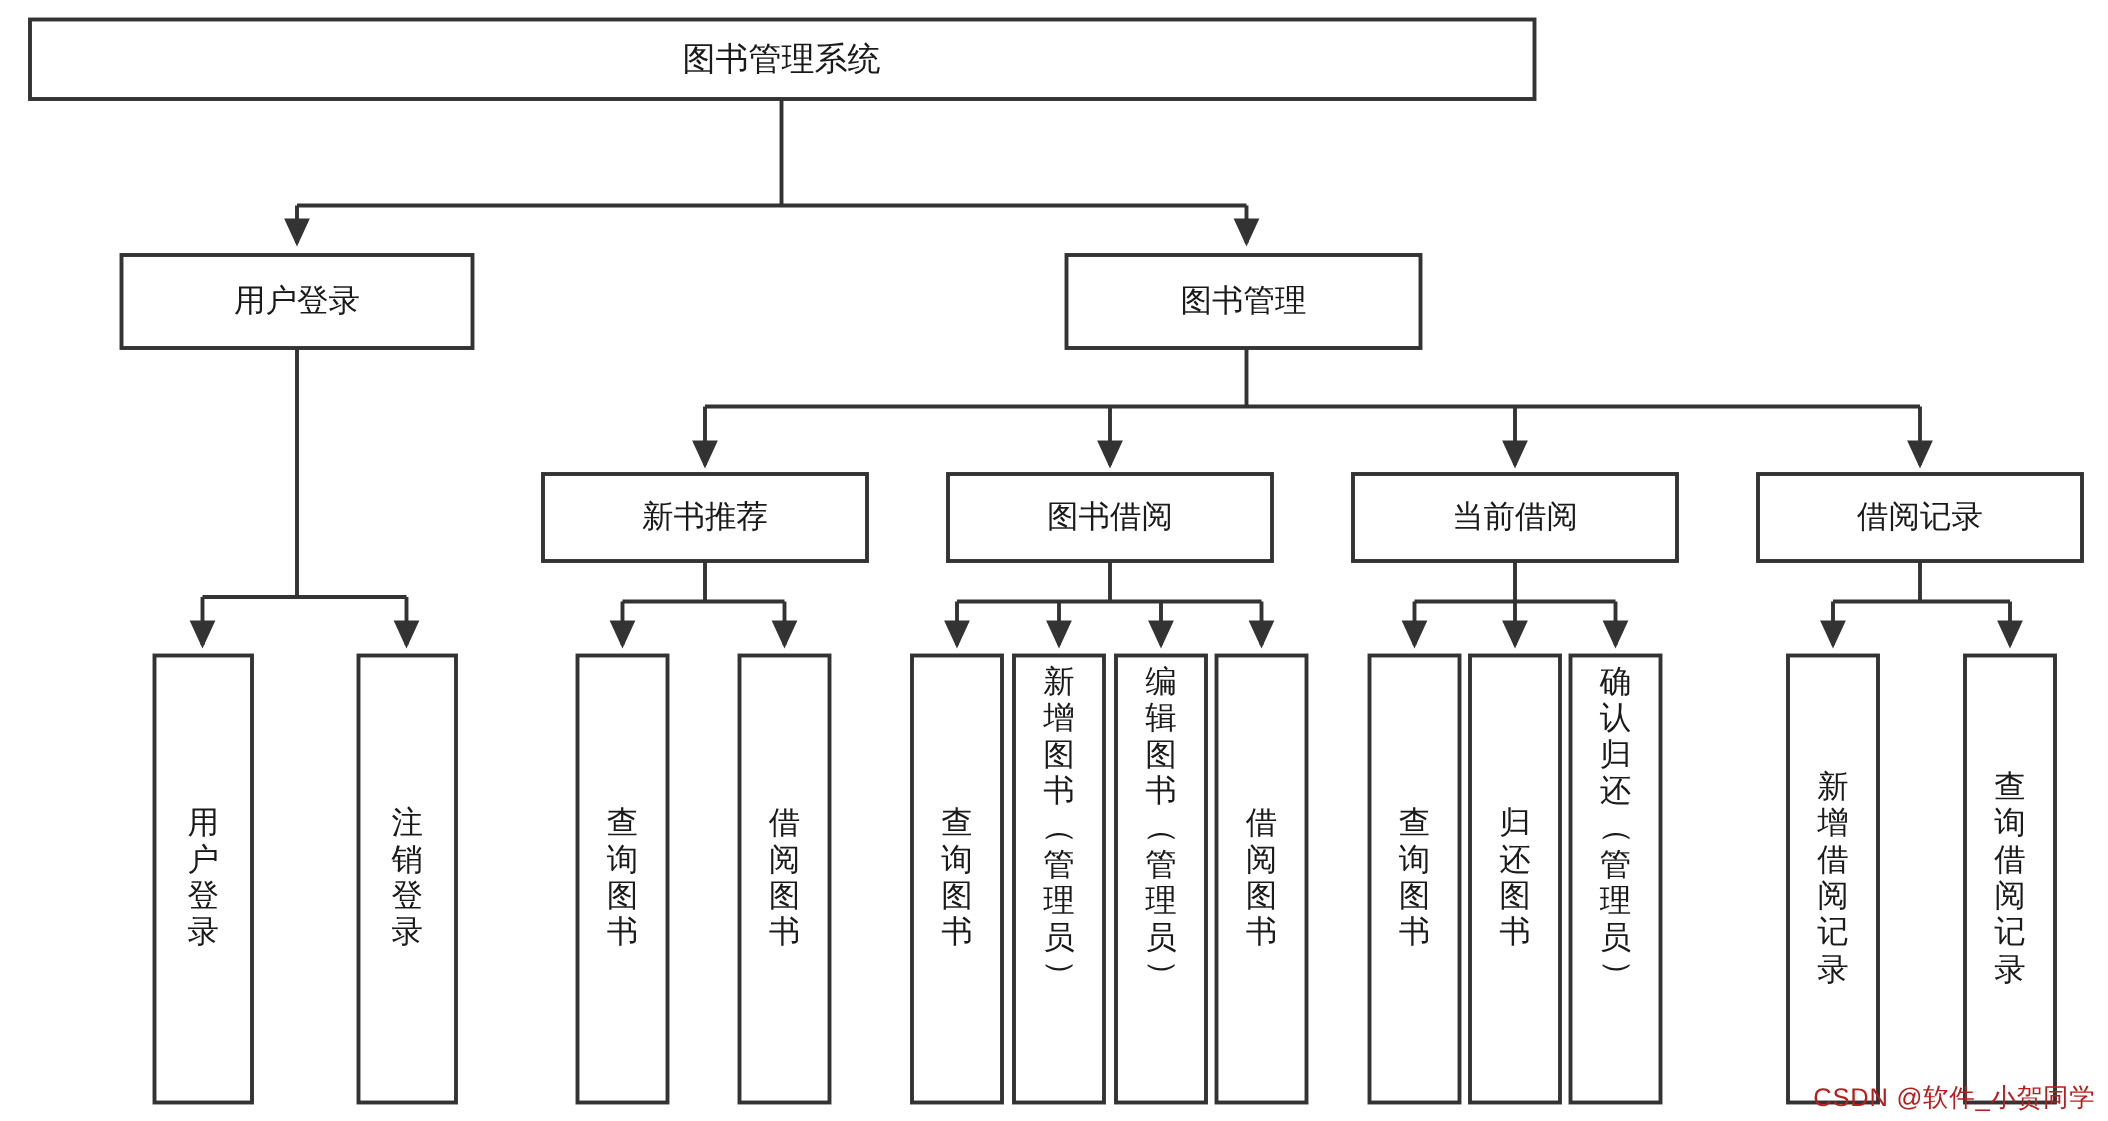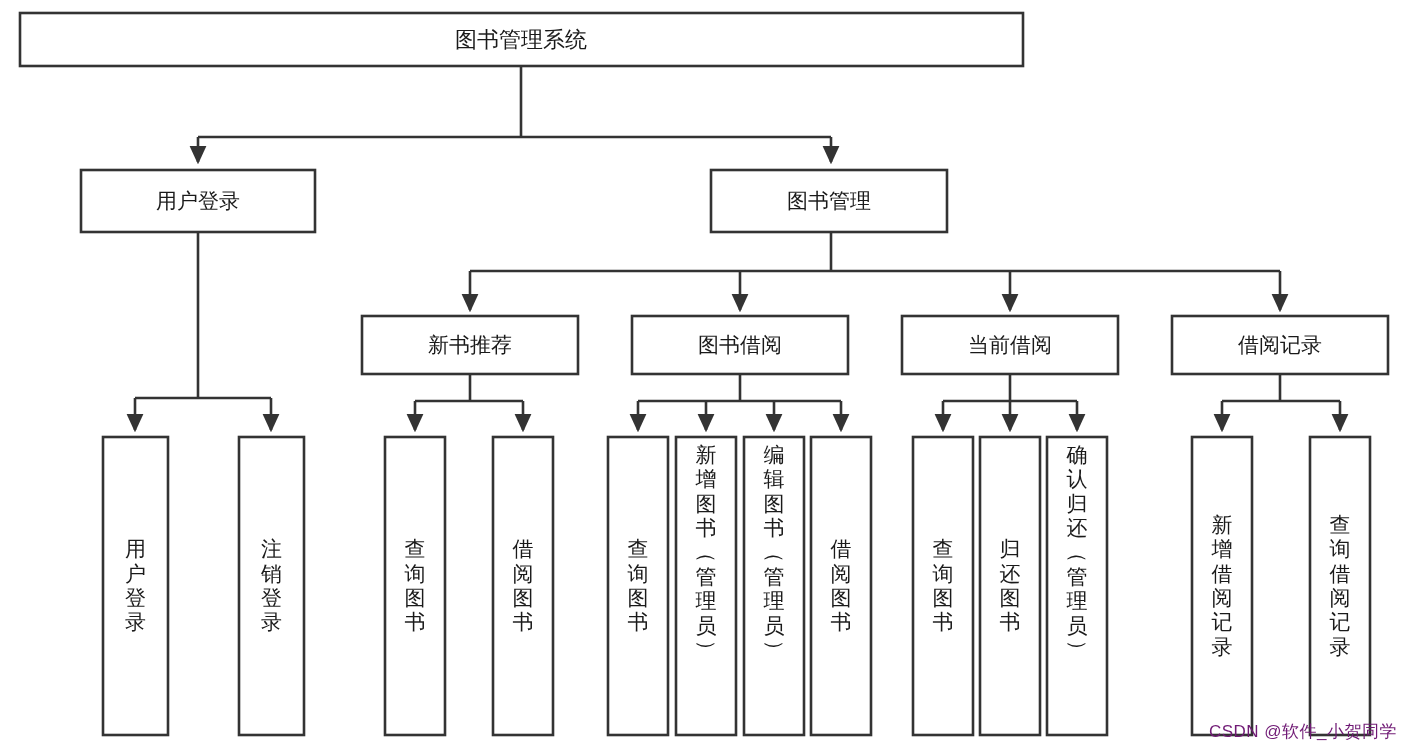--- a/index.html
+++ b/index.html
@@ -70,21 +70,21 @@
   }
   .vlabel.centered {
     justify-content: center;
   }
   .watermark {
     position: absolute;
     right: 8px;
     bottom: 4px;
     font-family: "Liberation Sans", "DejaVu Sans", sans-serif;
     font-size: 17px;
-    color: #701a75;
+    color: #b91c1c;
     letter-spacing: 0.5px;
     user-select: none;
   }
 </style>
 </head>
 <body>
 
 <div id="diagram-root">
 
   <svg class="diagram" viewBox="0 0 1405 747">

